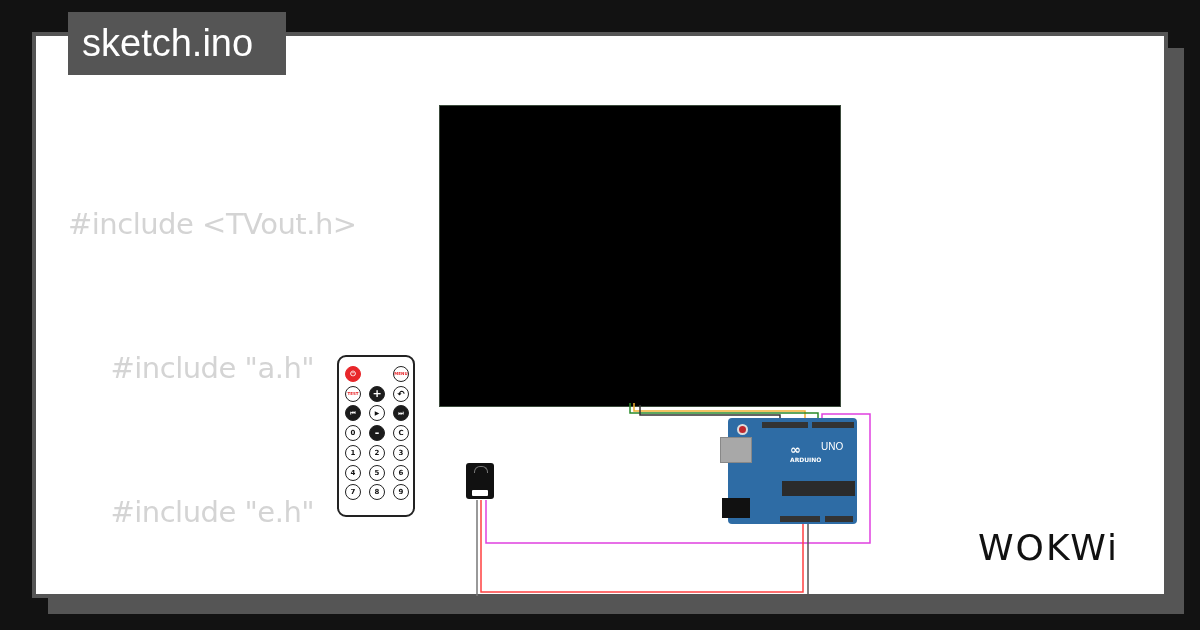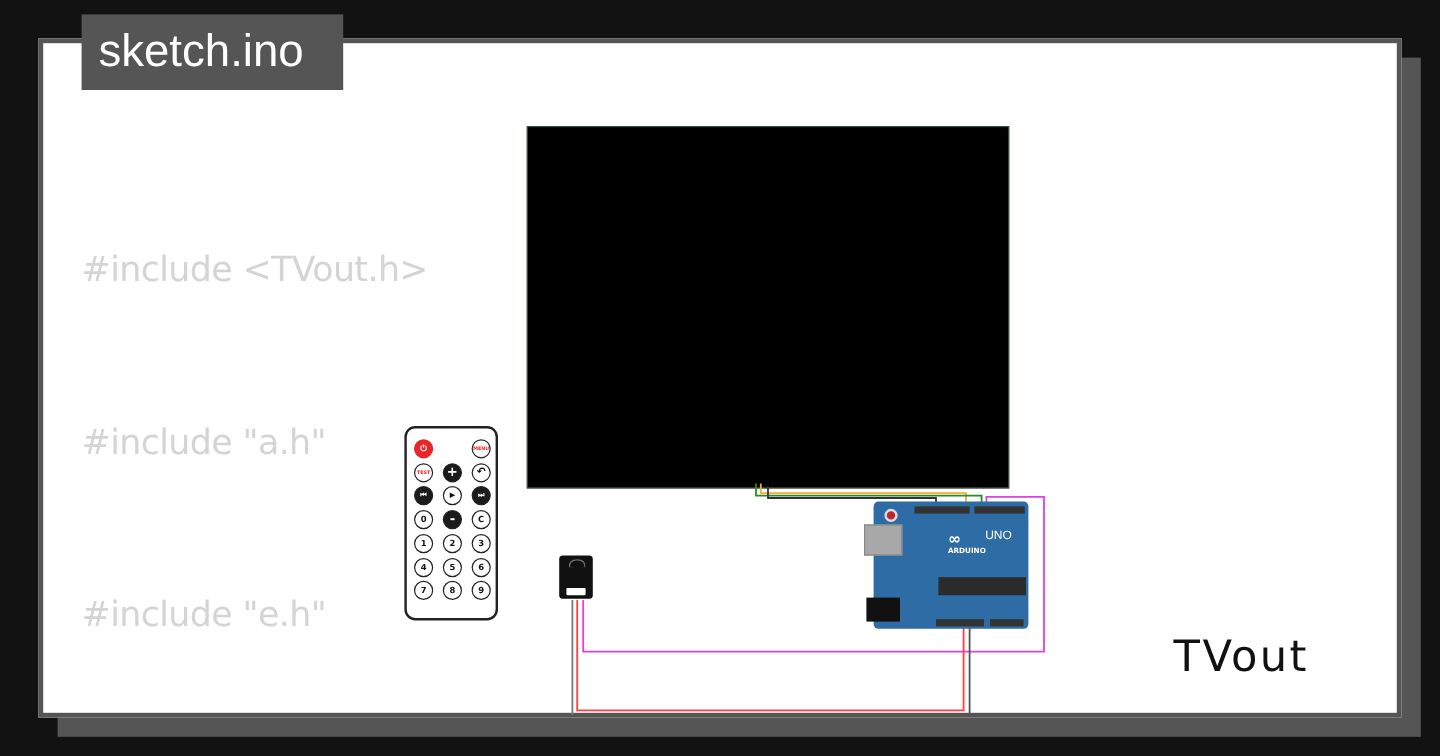--- a/index.html
+++ b/index.html
@@ -1,21 +1,21 @@
 <!DOCTYPE html>
 <html><head>
 <meta charset="utf-8">
 <style>
   html, body { margin:0; padding:0; }
   body { width:1200px; height:630px; background:#121212; position:relative; overflow:hidden; font-family:"DejaVu Sans", sans-serif; }
   .shadow { position:absolute; left:48px; top:48px; width:1136px; height:566px; background:#555555; }
   .card { position:absolute; left:32px; top:32px; width:1128px; height:558px; background:#ffffff; border:4px solid #555555; }
   .title-tab { position:absolute; left:68px; top:12px; height:63px; padding:0 14px; background:#555555; color:#ffffff; font-family:"Liberation Sans", sans-serif; font-size:38px; line-height:63px; box-sizing:border-box; width:218px; }
   .code { position:absolute; left:68px; top:104px; font-family:"DejaVu Sans", sans-serif; font-size:29px; color:#d4d4d4; line-height:48px; white-space:pre; letter-spacing:-0.5px; }
-  .code div { height:48px; }
+  .code div { height:48px;text-align:center; }
   .tv { position:absolute; left:439px; top:105px; width:402px; height:302px; background:#000; border:1px solid #3b4a3b; box-sizing:border-box; }
   .wires { position:absolute; left:0; top:0; width:1200px; height:630px; pointer-events:none; }
   .remote { position:absolute; left:337px; top:355px; width:78px; height:162px; background:#fff; border:2px solid #222; border-radius:9px; box-sizing:border-box; }
   .rbtn { position:absolute; width:16px; height:16px; border-radius:50%; border:1px solid #222; box-sizing:border-box; background:#fff; font-size:7px; font-weight:bold; color:#111; text-align:center; line-height:14px; font-family:"DejaVu Sans", sans-serif; }
   .rbtn.dark { background:#1b1b1b; color:#fff; }
   .rbtn.red { background:#e8262a; border-color:#e8262a; color:#fff; }
   .rbtn.redtxt { color:#e8262a; font-size:4px; }
   .ir { position:absolute; left:466px; top:463px; width:28px; height:36px; background:#111; border-radius:3px; }
   .ir .dome { position:absolute; left:8px; top:3px; width:12px; height:6px; border-radius:6px 6px 0 0; border:1px solid #777; border-bottom:none; }
   .ir .pins { position:absolute; left:6px; top:27px; width:16px; height:6px; background:#fff; border-radius:1px; }
@@ -104,13 +104,13 @@
   <div class="hdr" style="left:34px;top:4px;width:46px;"></div>
   <div class="hdr" style="left:84px;top:4px;width:42px;"></div>
   <div class="logo">∞</div>
   <div class="logo2">ARDUINO</div>
   <div class="uno-label">UNO</div>
   <div class="chip"></div>
   <div class="hdr" style="left:52px;top:98px;width:40px;"></div>
   <div class="hdr" style="left:97px;top:98px;width:28px;"></div>
 </div>
 
-<div class="wokwi">TVout</div>
+<div class="wokwi">WOKWi</div>
 
 </body></html>

